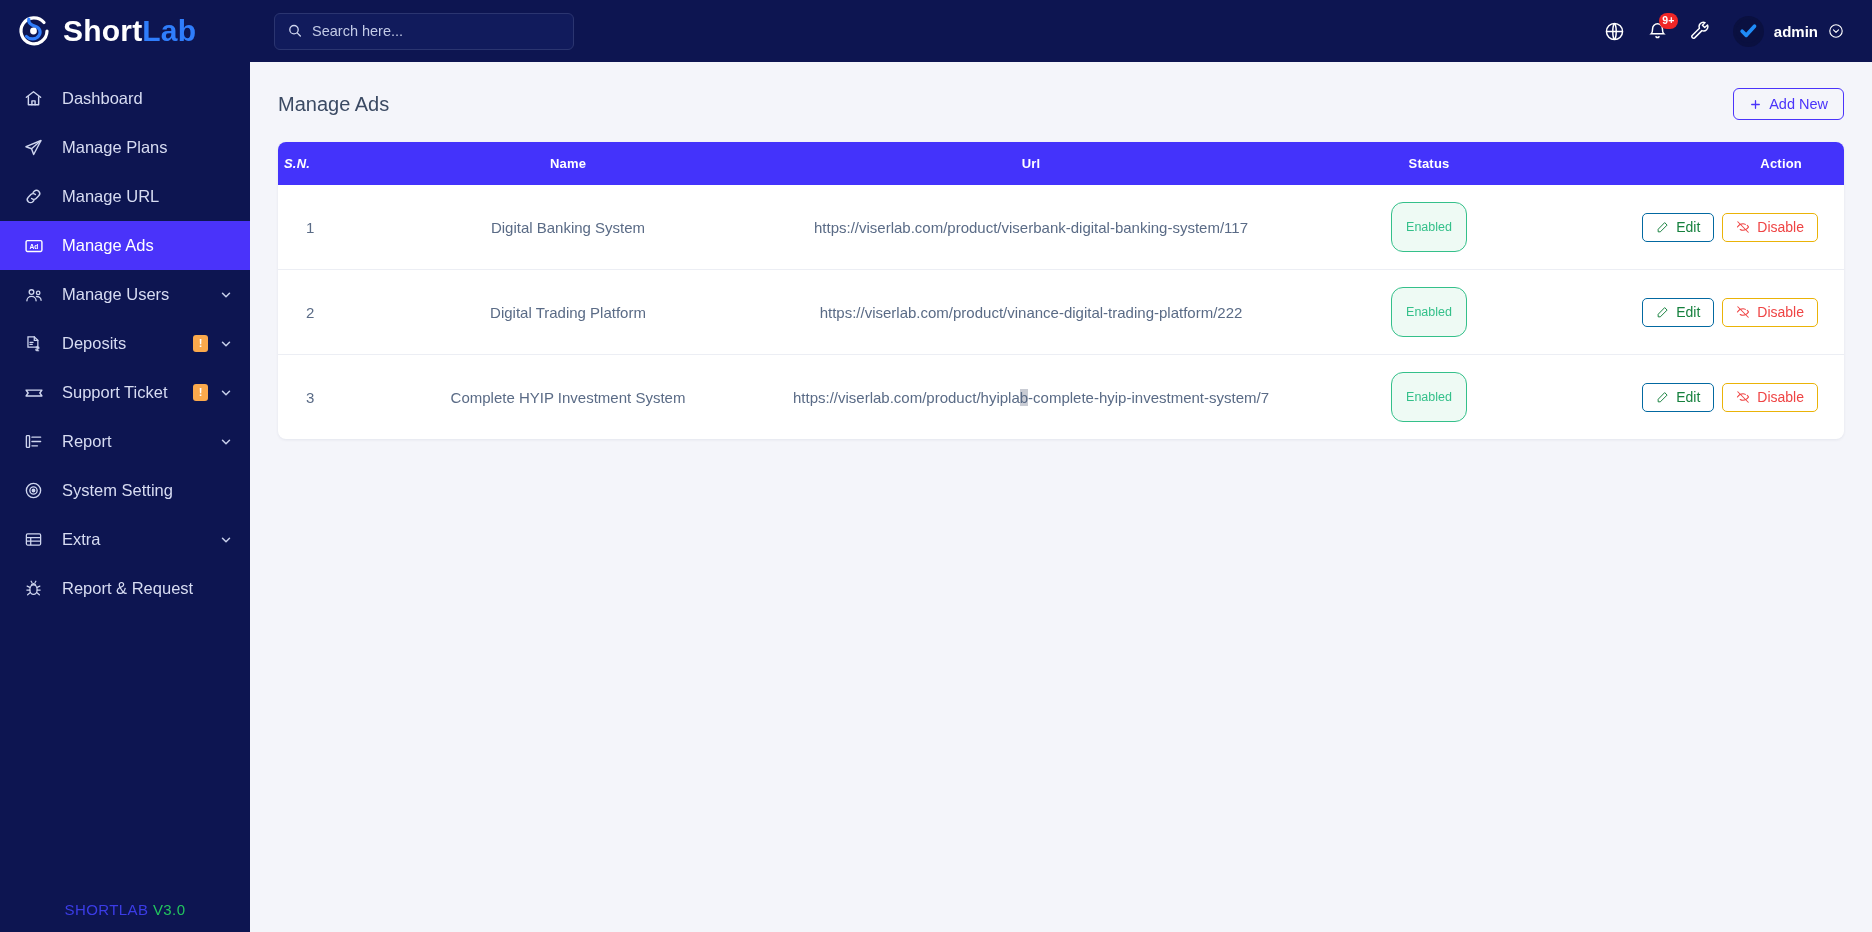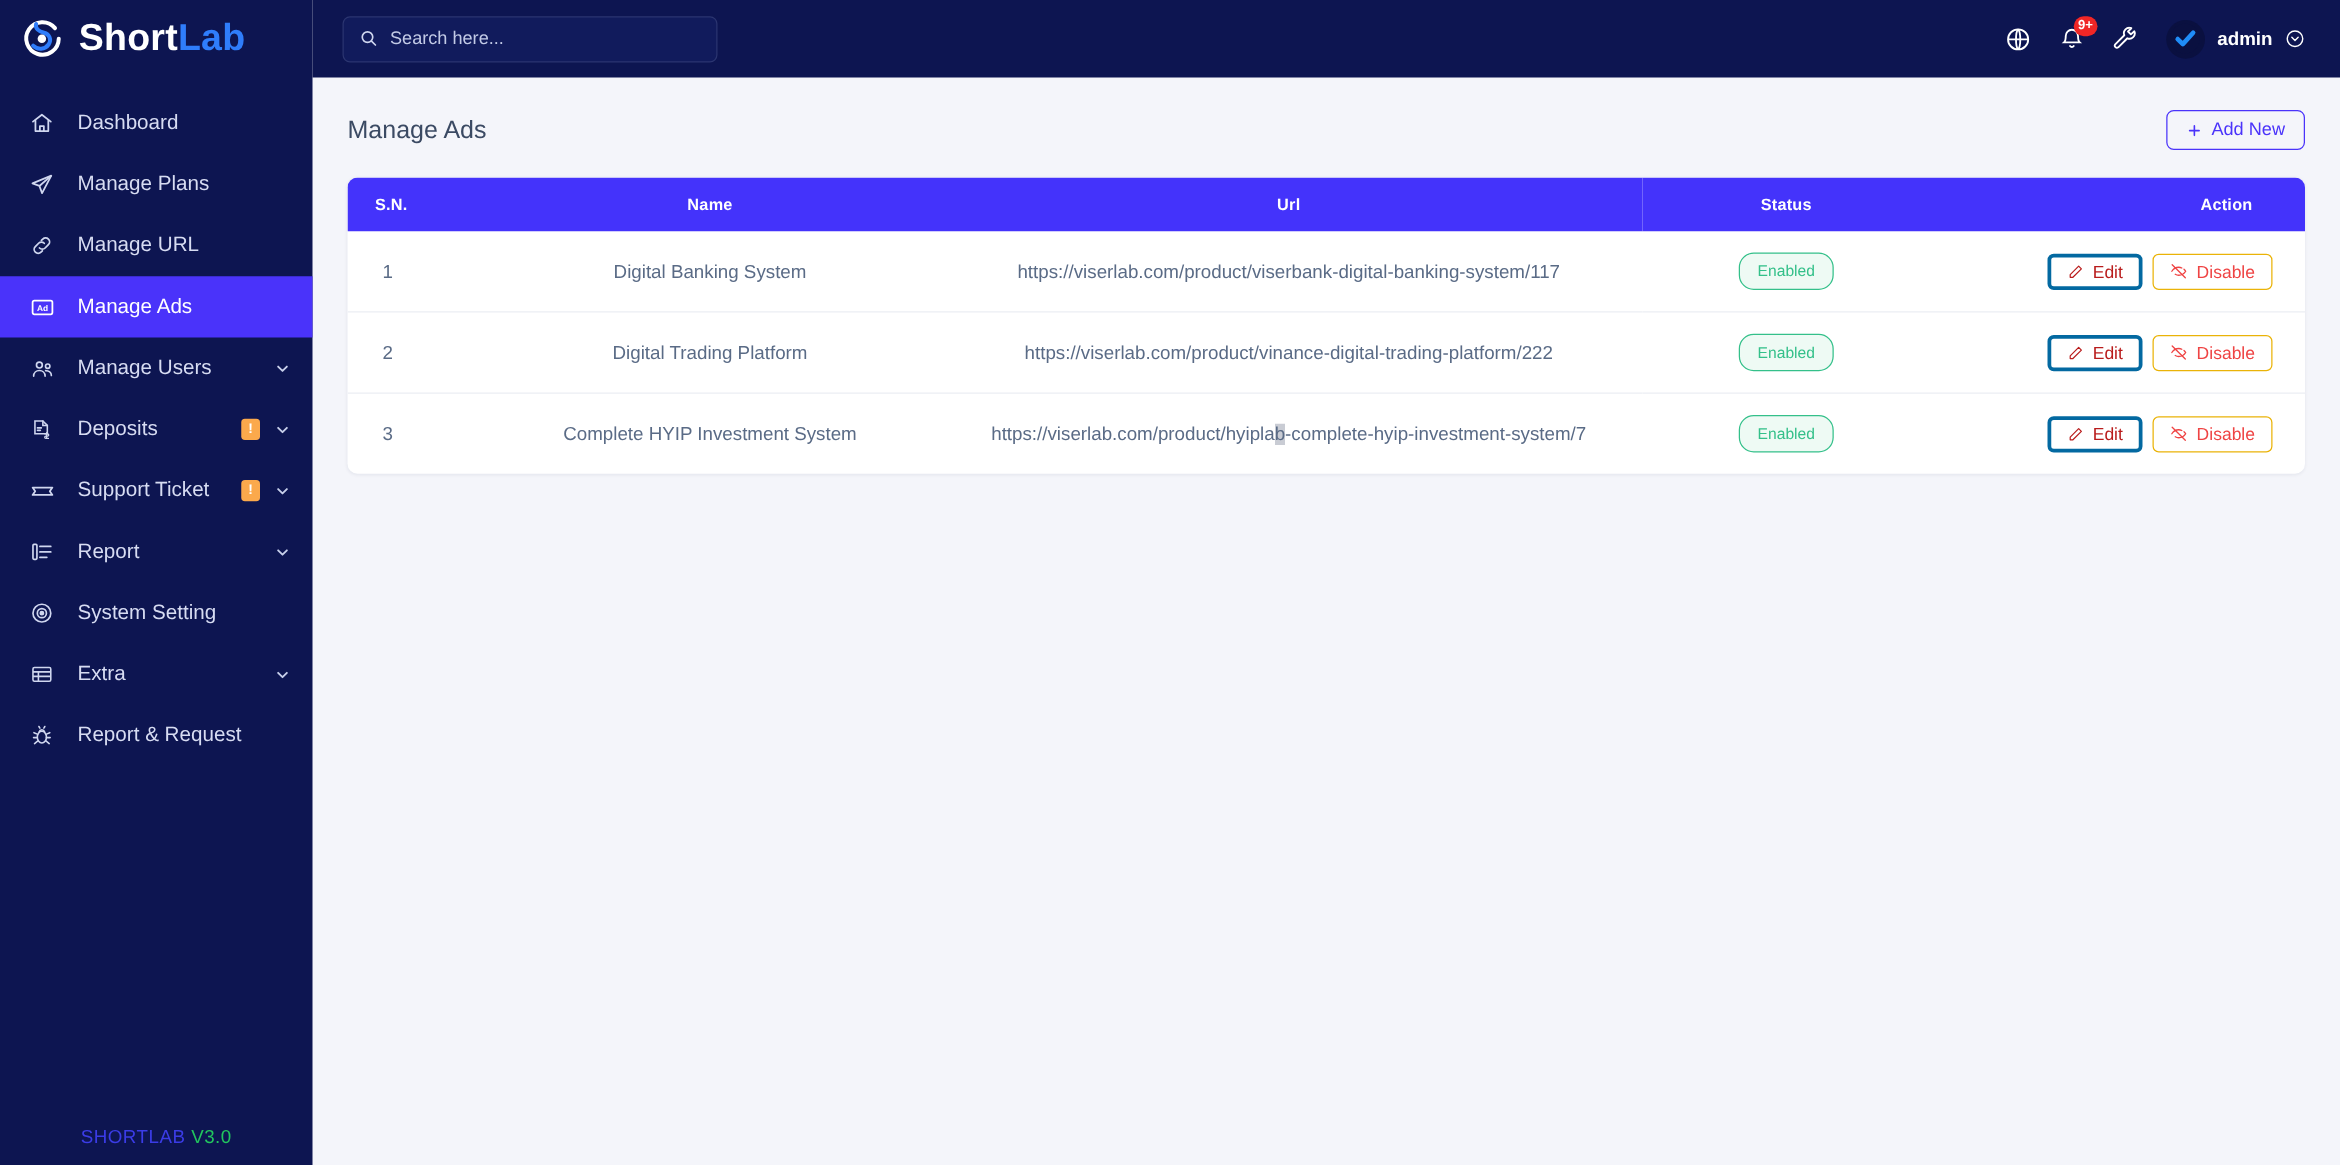--- a/index.html
+++ b/index.html
@@ -131,50 +131,50 @@
   .card {
     background: #ffffff; border-radius: 8px; overflow: hidden;
     box-shadow: 0 1px 3px rgba(20,30,70,.07);
   }
   table { width: 100%; border-collapse: collapse; }
   thead th {
     background: #4433fb; color: #fff;
     font-size: 13px; font-weight: bold;
     padding: 14px 0; letter-spacing: .2px;
   }
-  thead th.c-sn { text-align: left; padding-left: 22px; width: 110px; }
+  thead th.c-sn { text-align: left; padding-left: 6px; width: 110px; font-style: italic; }
   thead th.c-name { text-align: center; width: 360px; }
   thead th.c-url { text-align: center; }
   thead th.c-status { text-align: center; width: 230px; }
   thead th.c-action { text-align: right; padding-right: 42px; width: 300px; }
 
   tbody td {
     padding: 17px 0; font-size: 15px; color: #5a6b86;
     border-bottom: 1px solid #eceef4;
   }
   tbody tr:last-child td { border-bottom: 0; }
   td.c-sn { text-align: left; padding-left: 28px; }
   td.c-name { text-align: center; }
   td.c-url { text-align: center; }
   td.c-status { text-align: center; }
   td.c-action { text-align: right; padding-right: 26px; }
 
   .pill {
     display: inline-block; border: 1px solid #34c08a; color: #34c08a;
     background: #eefaf4; border-radius: 12px;
-    font-size: 12.5px; padding: 7px 14px;
+    font-size: 12.5px; padding: 17px 14px;
   }
   .act-wrap { display: inline-flex; gap: 8px; justify-content: flex-end; }
   .btn-sm {
     display: inline-flex; align-items: center; gap: 7px;
     border-radius: 5px; height: 29px; padding: 0 13px;
     font-size: 14px; background: #fff; cursor: pointer;
     font-family: "Liberation Sans", sans-serif;
   }
-  .btn-edit { border: 3px solid #0369a1; color: #b91c1c; }
+  .btn-edit { border: 1px solid #0369a1; color: #15803d; }
   .btn-disable { border: 1px solid #eab308; color: #ef4444; }
   .sel { background: #c9ccd4; }
 </style>
 </head>
 <body>
 
 <div class="app">
 
   <aside class="sidebar">
     <div class="brand">

